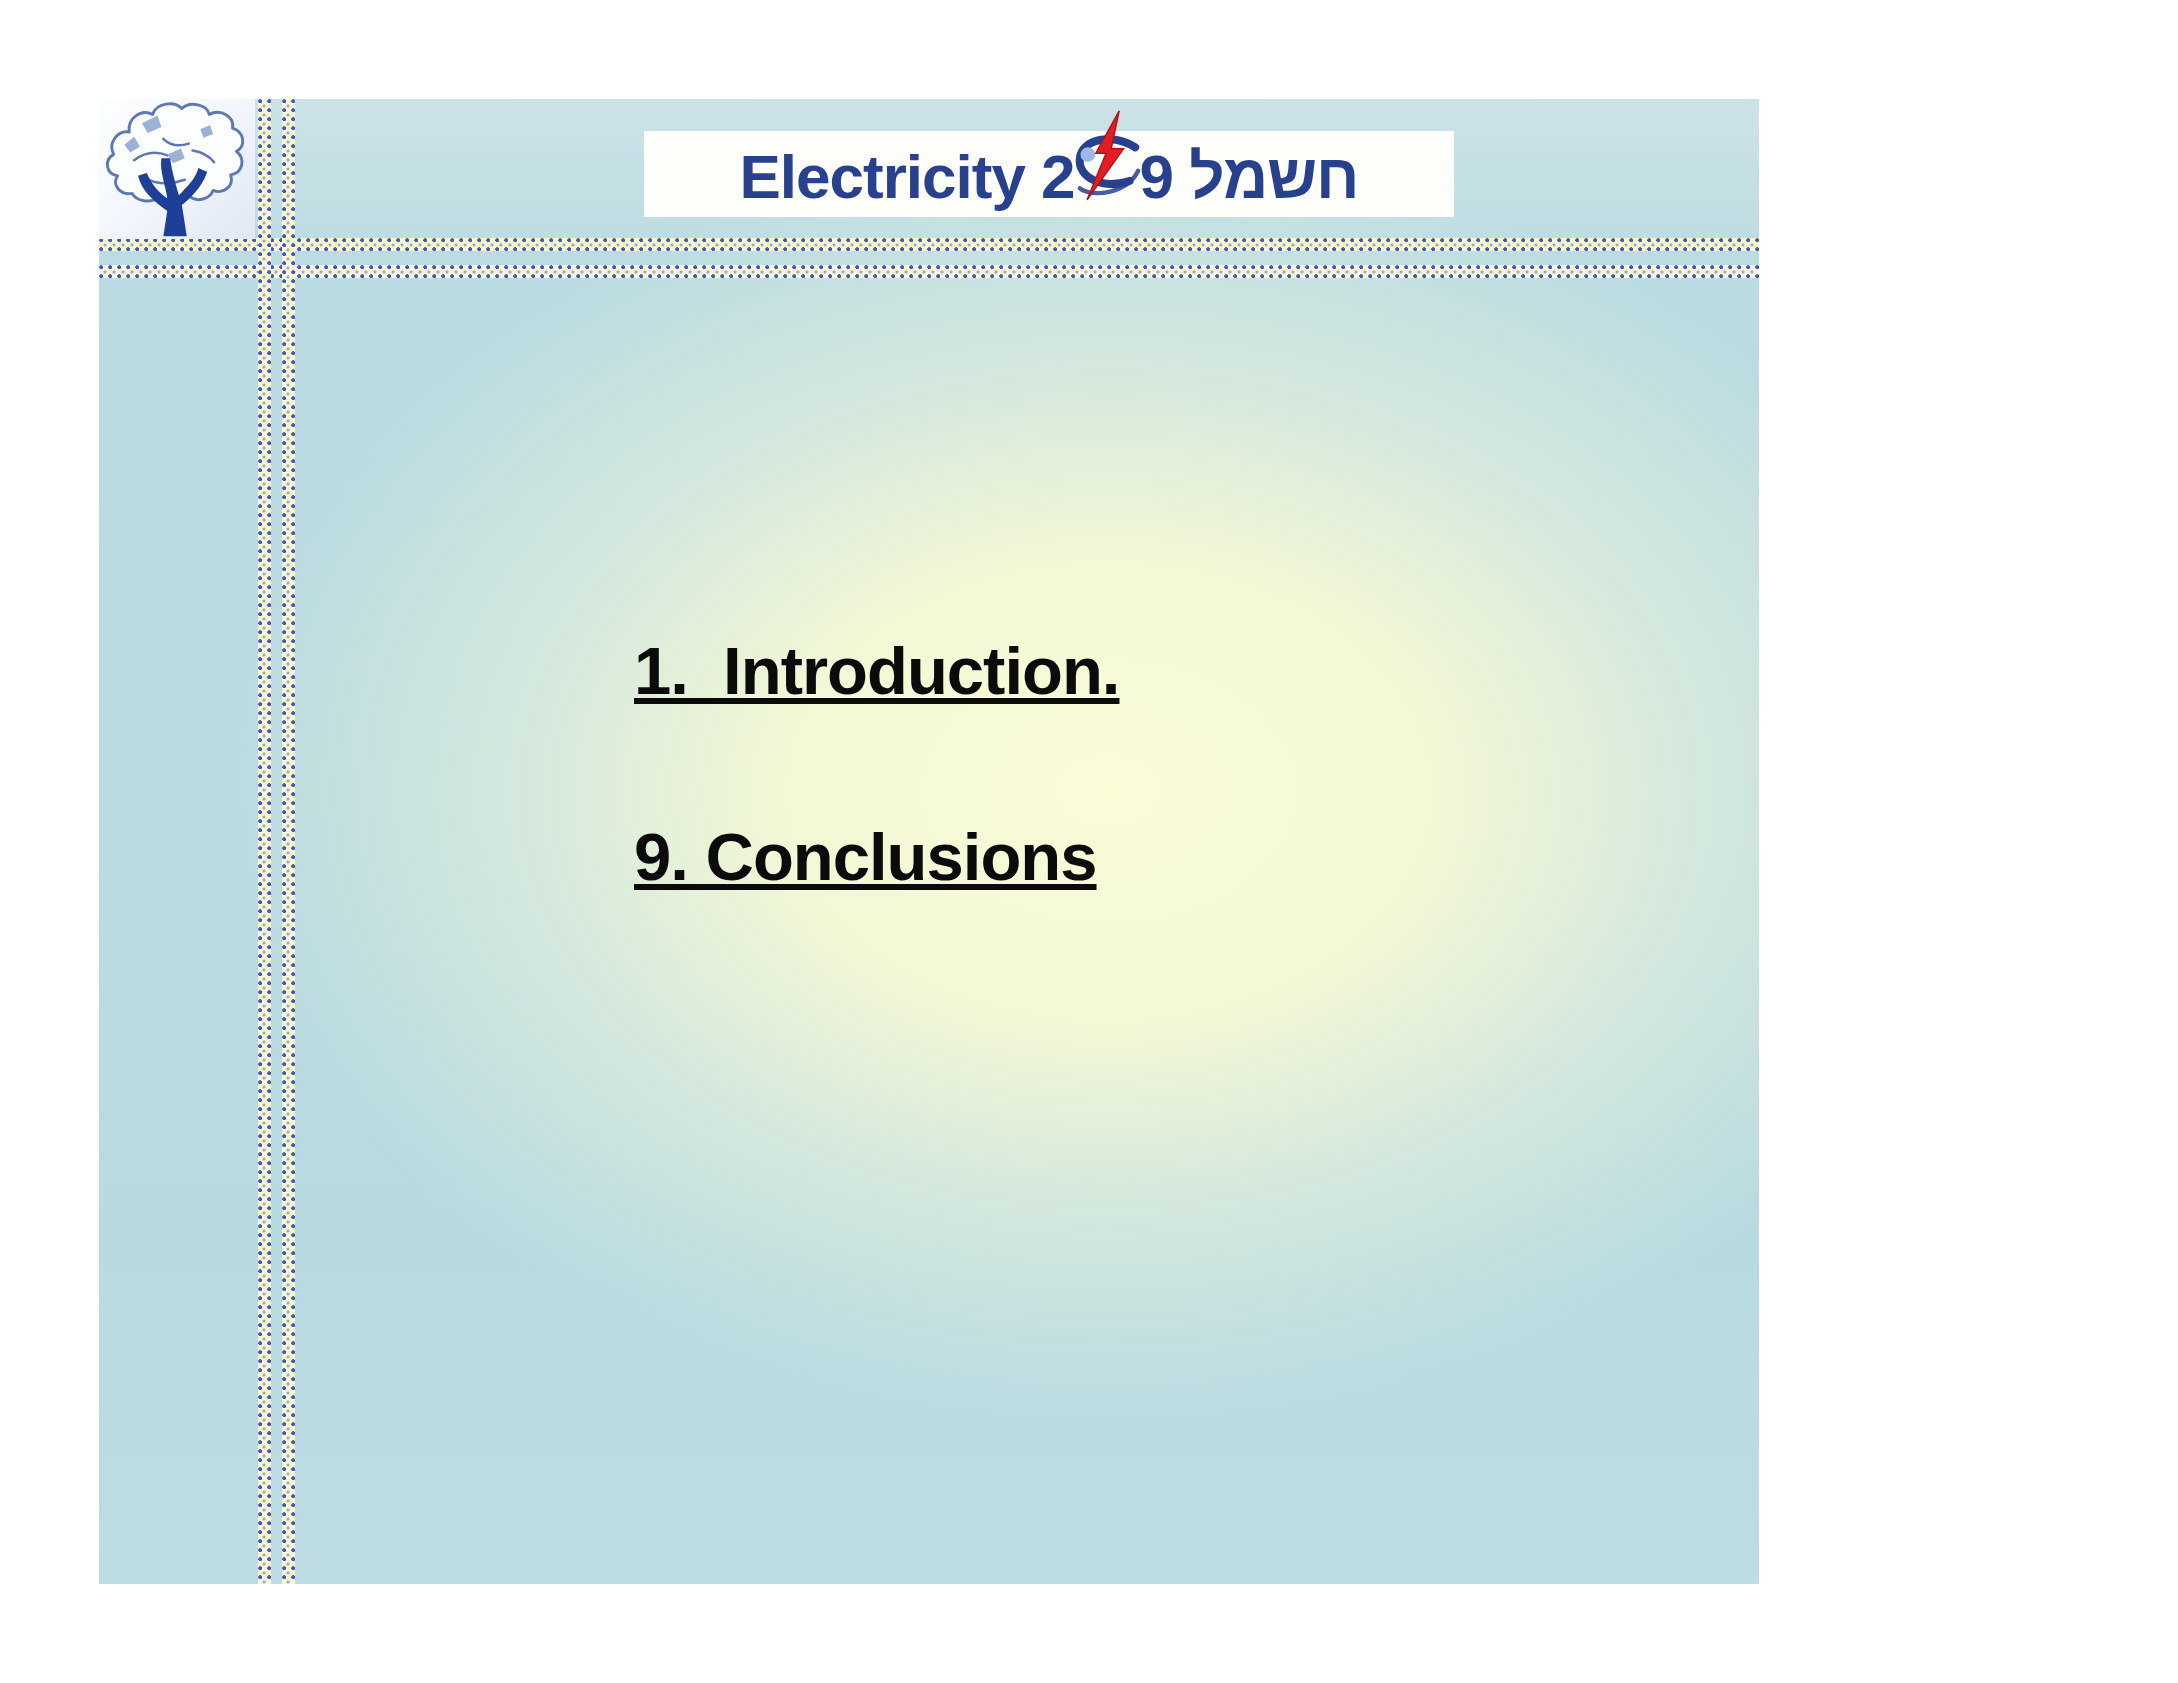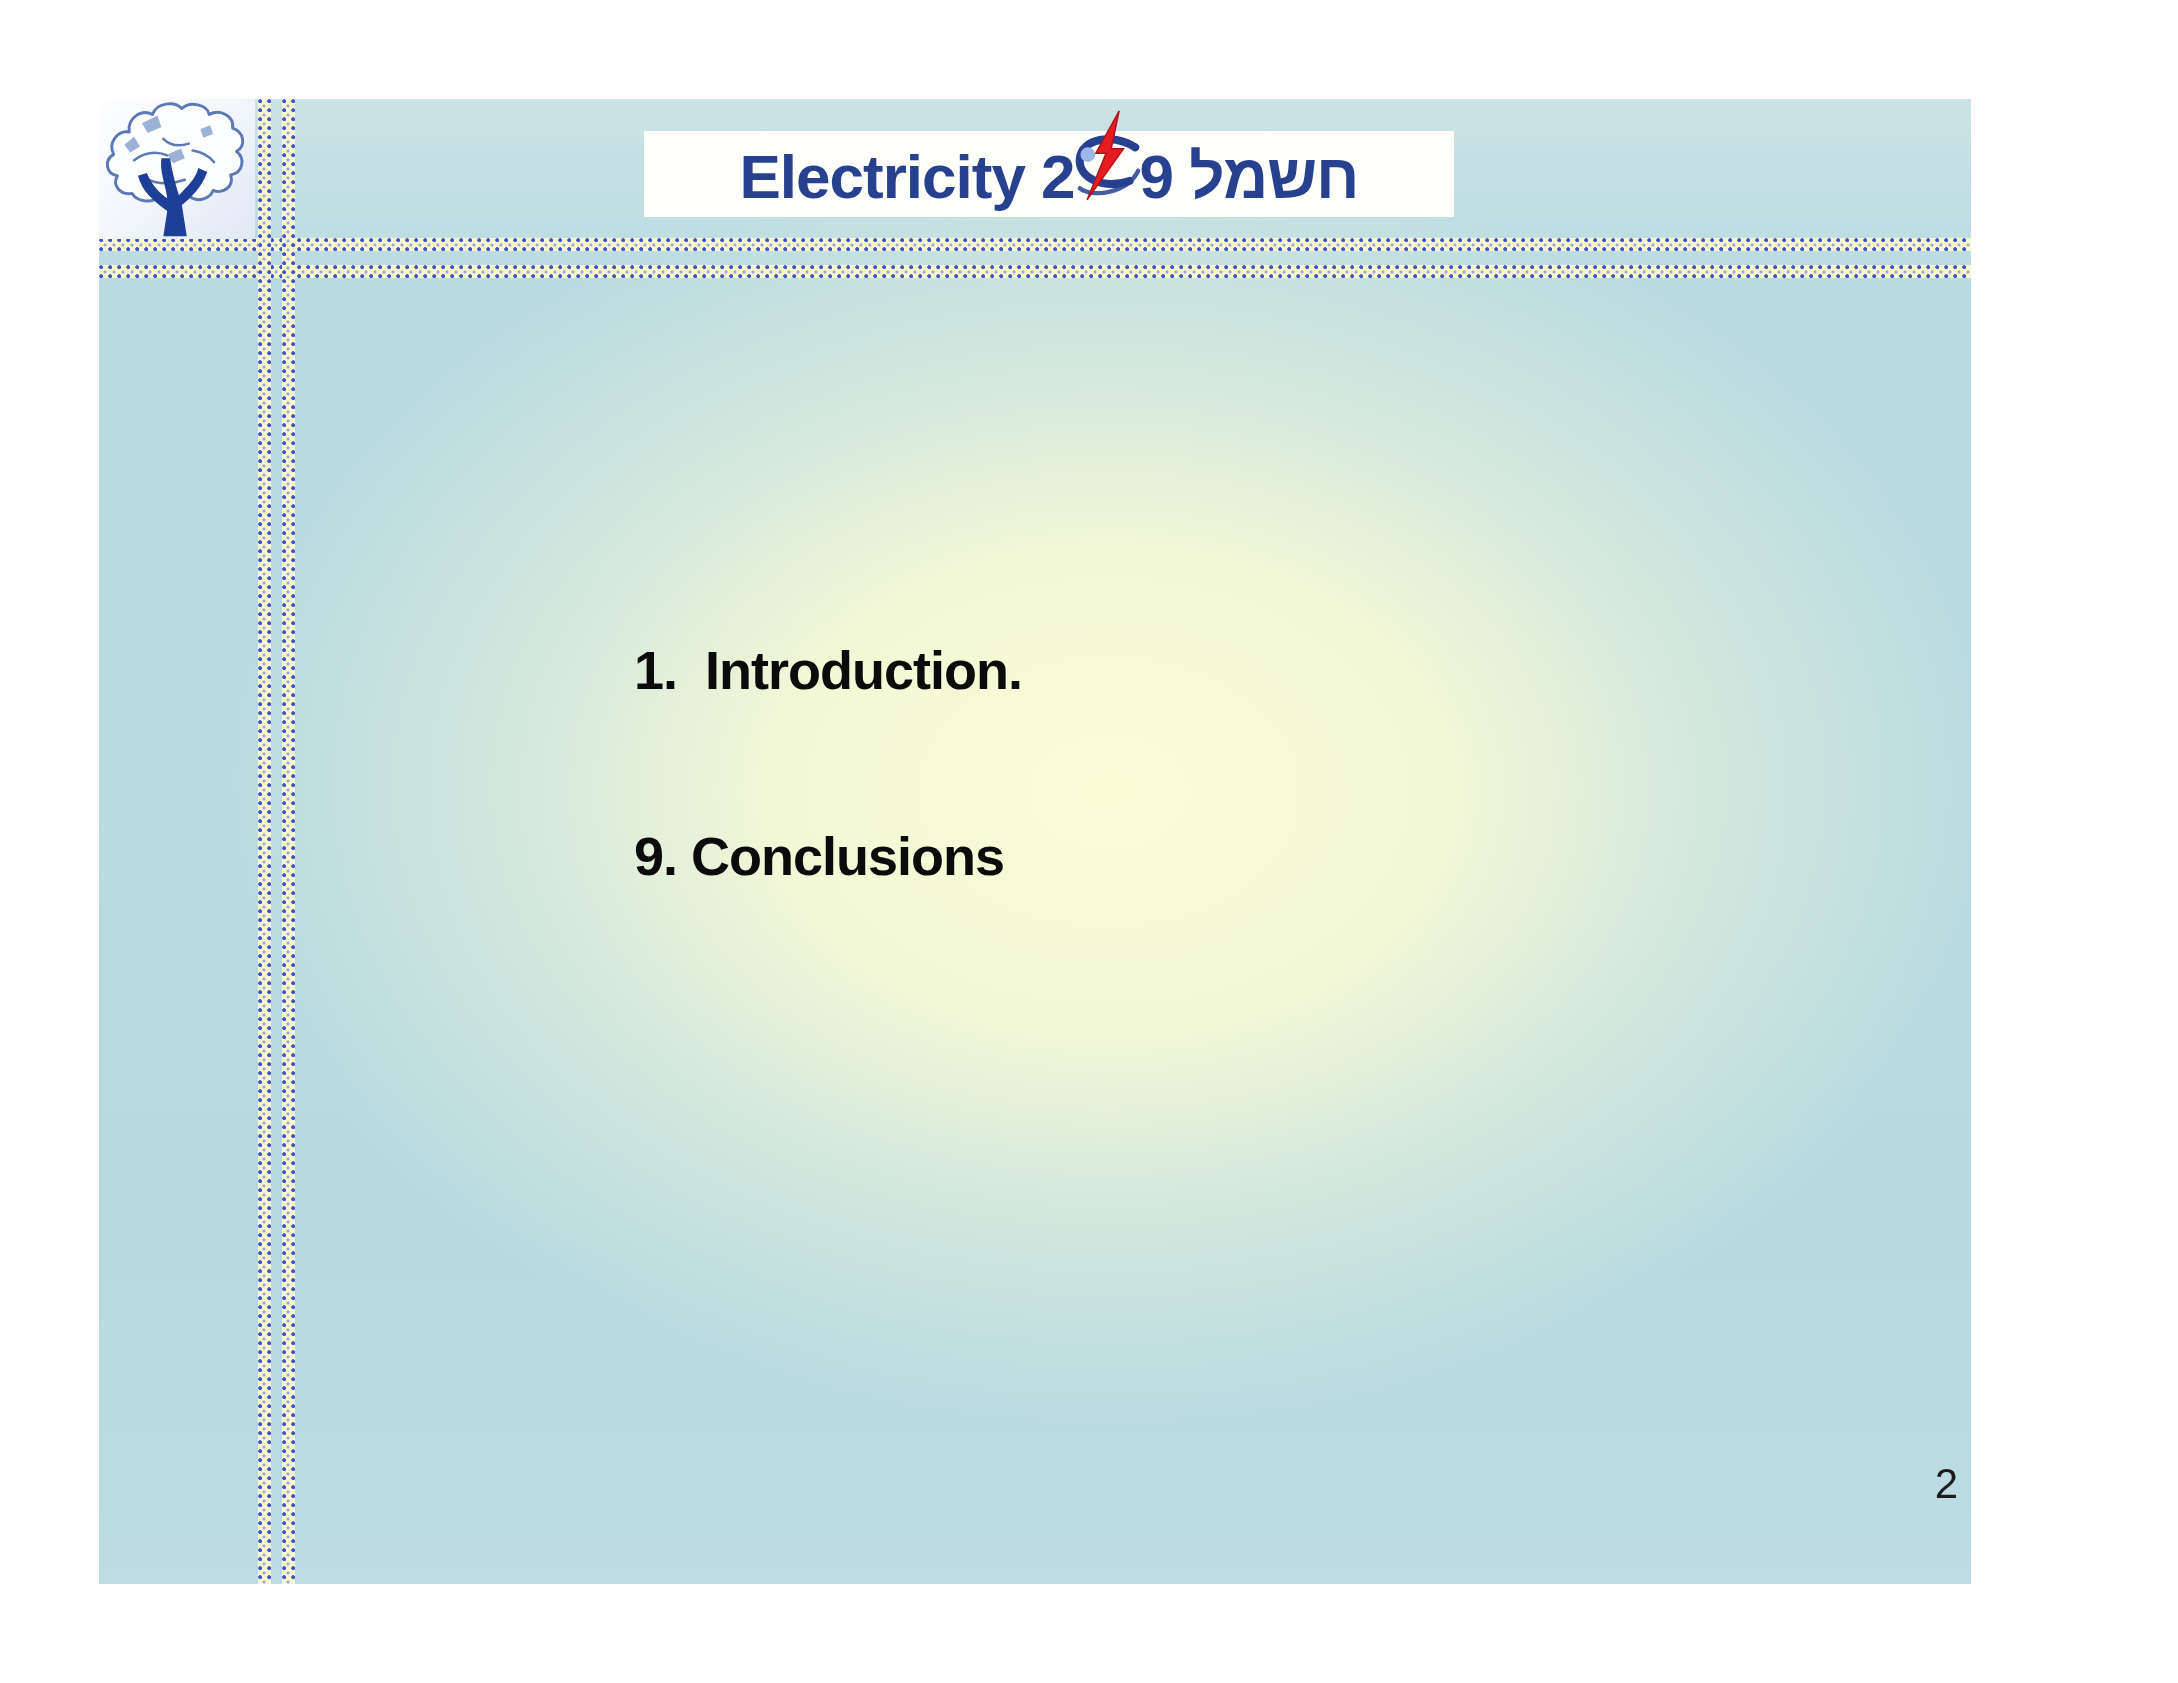--- a/index.html
+++ b/index.html
@@ -13,21 +13,21 @@
     --glow:#fafcd6;
     --list-text:#0b0b0b;
     --logo-ink:#5d79b4;
     --trunk:#1e3f97;
   }
   *{margin:0;padding:0;box-sizing:border-box;}
   html,body{width:2178px;height:1683px;background:#ffffff;overflow:hidden;}
   body{font-family:"Liberation Sans","DejaVu Sans",sans-serif;position:relative;}
 
   .slide{
-    position:absolute;left:99px;top:99px;width:1872px;height:1485px;
+    position:absolute;left:99px;top:99px;width:1660px;height:1485px;
     background:linear-gradient(180deg,var(--slide-bg-top) 0%,var(--slide-bg) 12%,#b7dae0 78%,#bddce4 100%);
     overflow:hidden;
   }
 
   .glow{
     position:absolute;left:119px;top:59px;width:1782px;height:1267px;
     background:radial-gradient(closest-side,
       var(--glow) 0%,
       #f2f7d6 38%,
       rgba(234,243,219,0.55) 66%,
@@ -84,27 +84,28 @@
   .ink{stroke:var(--banner-text);}
   .ink2{stroke:var(--banner-text);opacity:.85;}
   .ball{fill:#9db8e8;}
   .bolt{fill:var(--bolt-red);stroke:#b0121a;stroke-width:2;}
 
   
   .agenda{
     position:absolute;left:535px;top:533px;z-index:2;
   }
   .agenda-item{
-    font-size:54px;
+    font-size:67px;
     font-weight:700;
     line-height:77px;
     color:var(--list-text);
     white-space:pre;
     height:186px;
     letter-spacing:-1px;
+    text-decoration:underline;
   }
 
   .page-number{
     position:absolute;left:1818px;top:1364px;width:59px;
     font-size:42px;line-height:42px;color:#1c1c1c;text-align:center;
     z-index:2;
   }
 </style>
 </head>
 <body>

